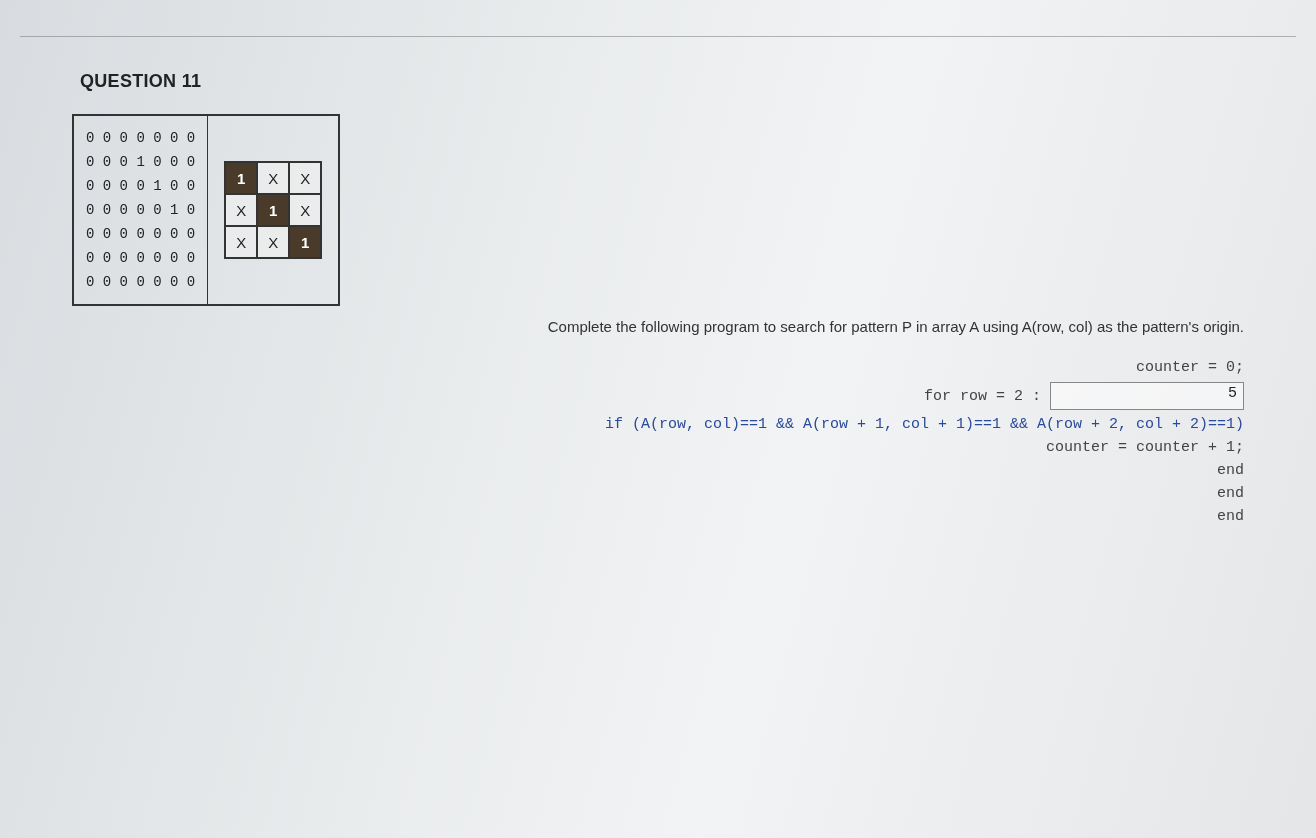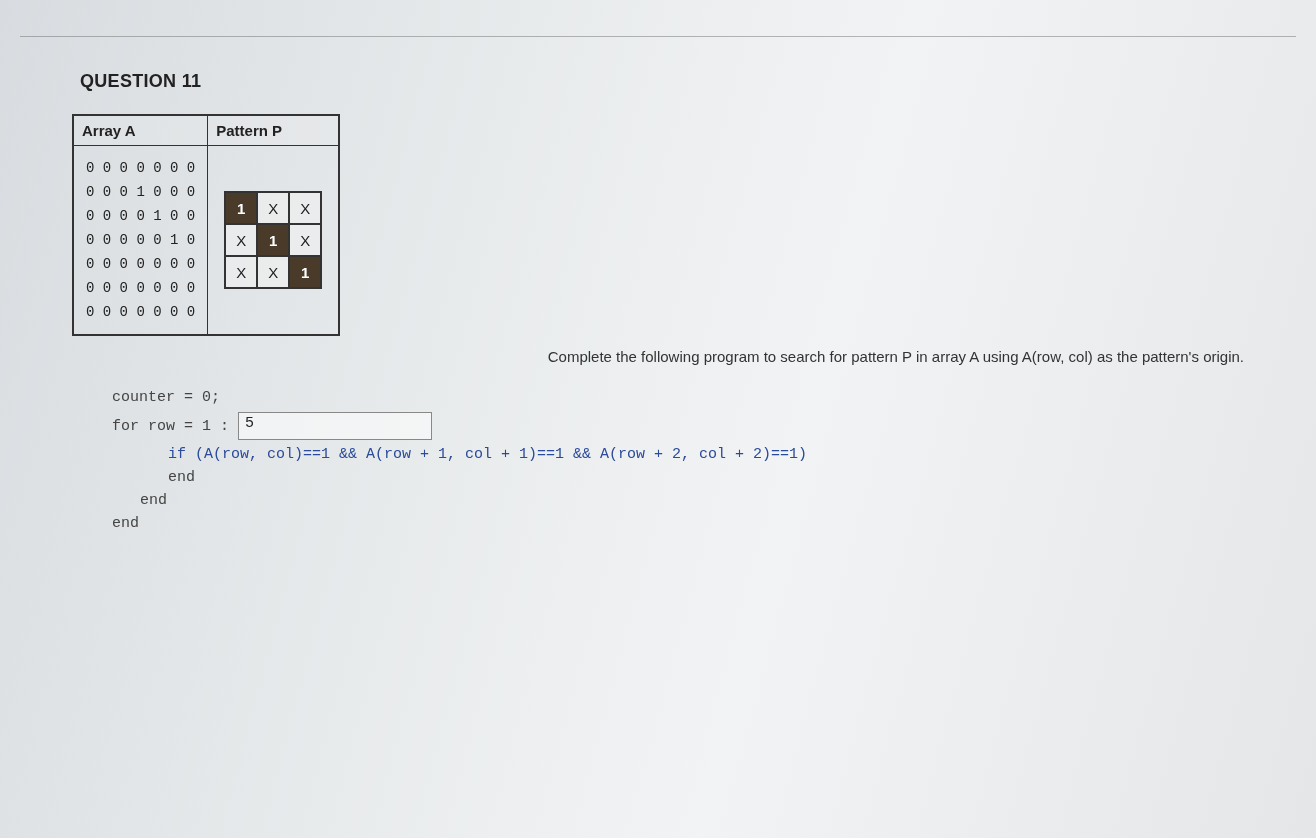--- a/index.html
+++ b/index.html
@@ -88,20 +88,21 @@
     font-size: 15px;
     color: #333;
     text-align: right;
   }
   .code-block {
     margin-top: 24px;
     margin-left: 40px;
     font-family: "Courier New", Courier, monospace;
     font-size: 15px;
     color: #444;
+    text-align: right;
   }
   .code-line {
     margin: 6px 0;
   }
   .indent1 { margin-left: 28px; }
   .indent2 { margin-left: 56px; }
   .indent3 { margin-left: 84px; }
   .input-box {
     display: inline-block;
     border: 1px solid #888;
@@ -121,24 +122,20 @@
 
 <div class="page">
   <hr class="top-rule">
   <div class="content">
 
     <div class="q-title">QUESTION 11</div>
 
 
     <table class="ap-table">
       <tbody>
-          <tr>
-        <th>Array A</th>
-        <th>Pattern P</th>
-      </tr>
       <tr>
         <td>
           <div class="mono-array"><span>0 0 0 0 0 0 0</span>
 <span>0 0 0 1 0 0 0</span>
 <span>0 0 0 0 1 0 0</span>
 <span>0 0 0 0 0 1 0</span>
 <span>0 0 0 0 0 0 0</span>
 <span>0 0 0 0 0 0 0</span>
 <span>0 0 0 0 0 0 0</span></div>
         </td>
@@ -166,25 +163,26 @@
       </tr>
     </tbody>
       </table>
 
     <div class="after-text">Complete the following program to search for pattern P in array A using A(row, col) as the pattern's origin.</div>
 
     <div class="code-block">
       <div class="code-line">counter = 0;</div>
 
       <div class="code-line">
-        <span>for row = 1 : </span>
+        <span>for row = 2 : </span>
         <span class="input-box">5</span>
       </div>
 
 
       <div class="code-line indent2 hl-blue">if (A(row, col)==1 &amp;&amp; A(row + 1, col + 1)==1 &amp;&amp; A(row + 2, col + 2)==1)</div>
+      <div class="code-line indent3">counter = counter + 1;</div>
       <div class="code-line indent2">end</div>
       <div class="code-line indent1">end</div>
       <div class="code-line">end</div>
     </div>
 
   </div>
 </div>
 
 </body></html>

